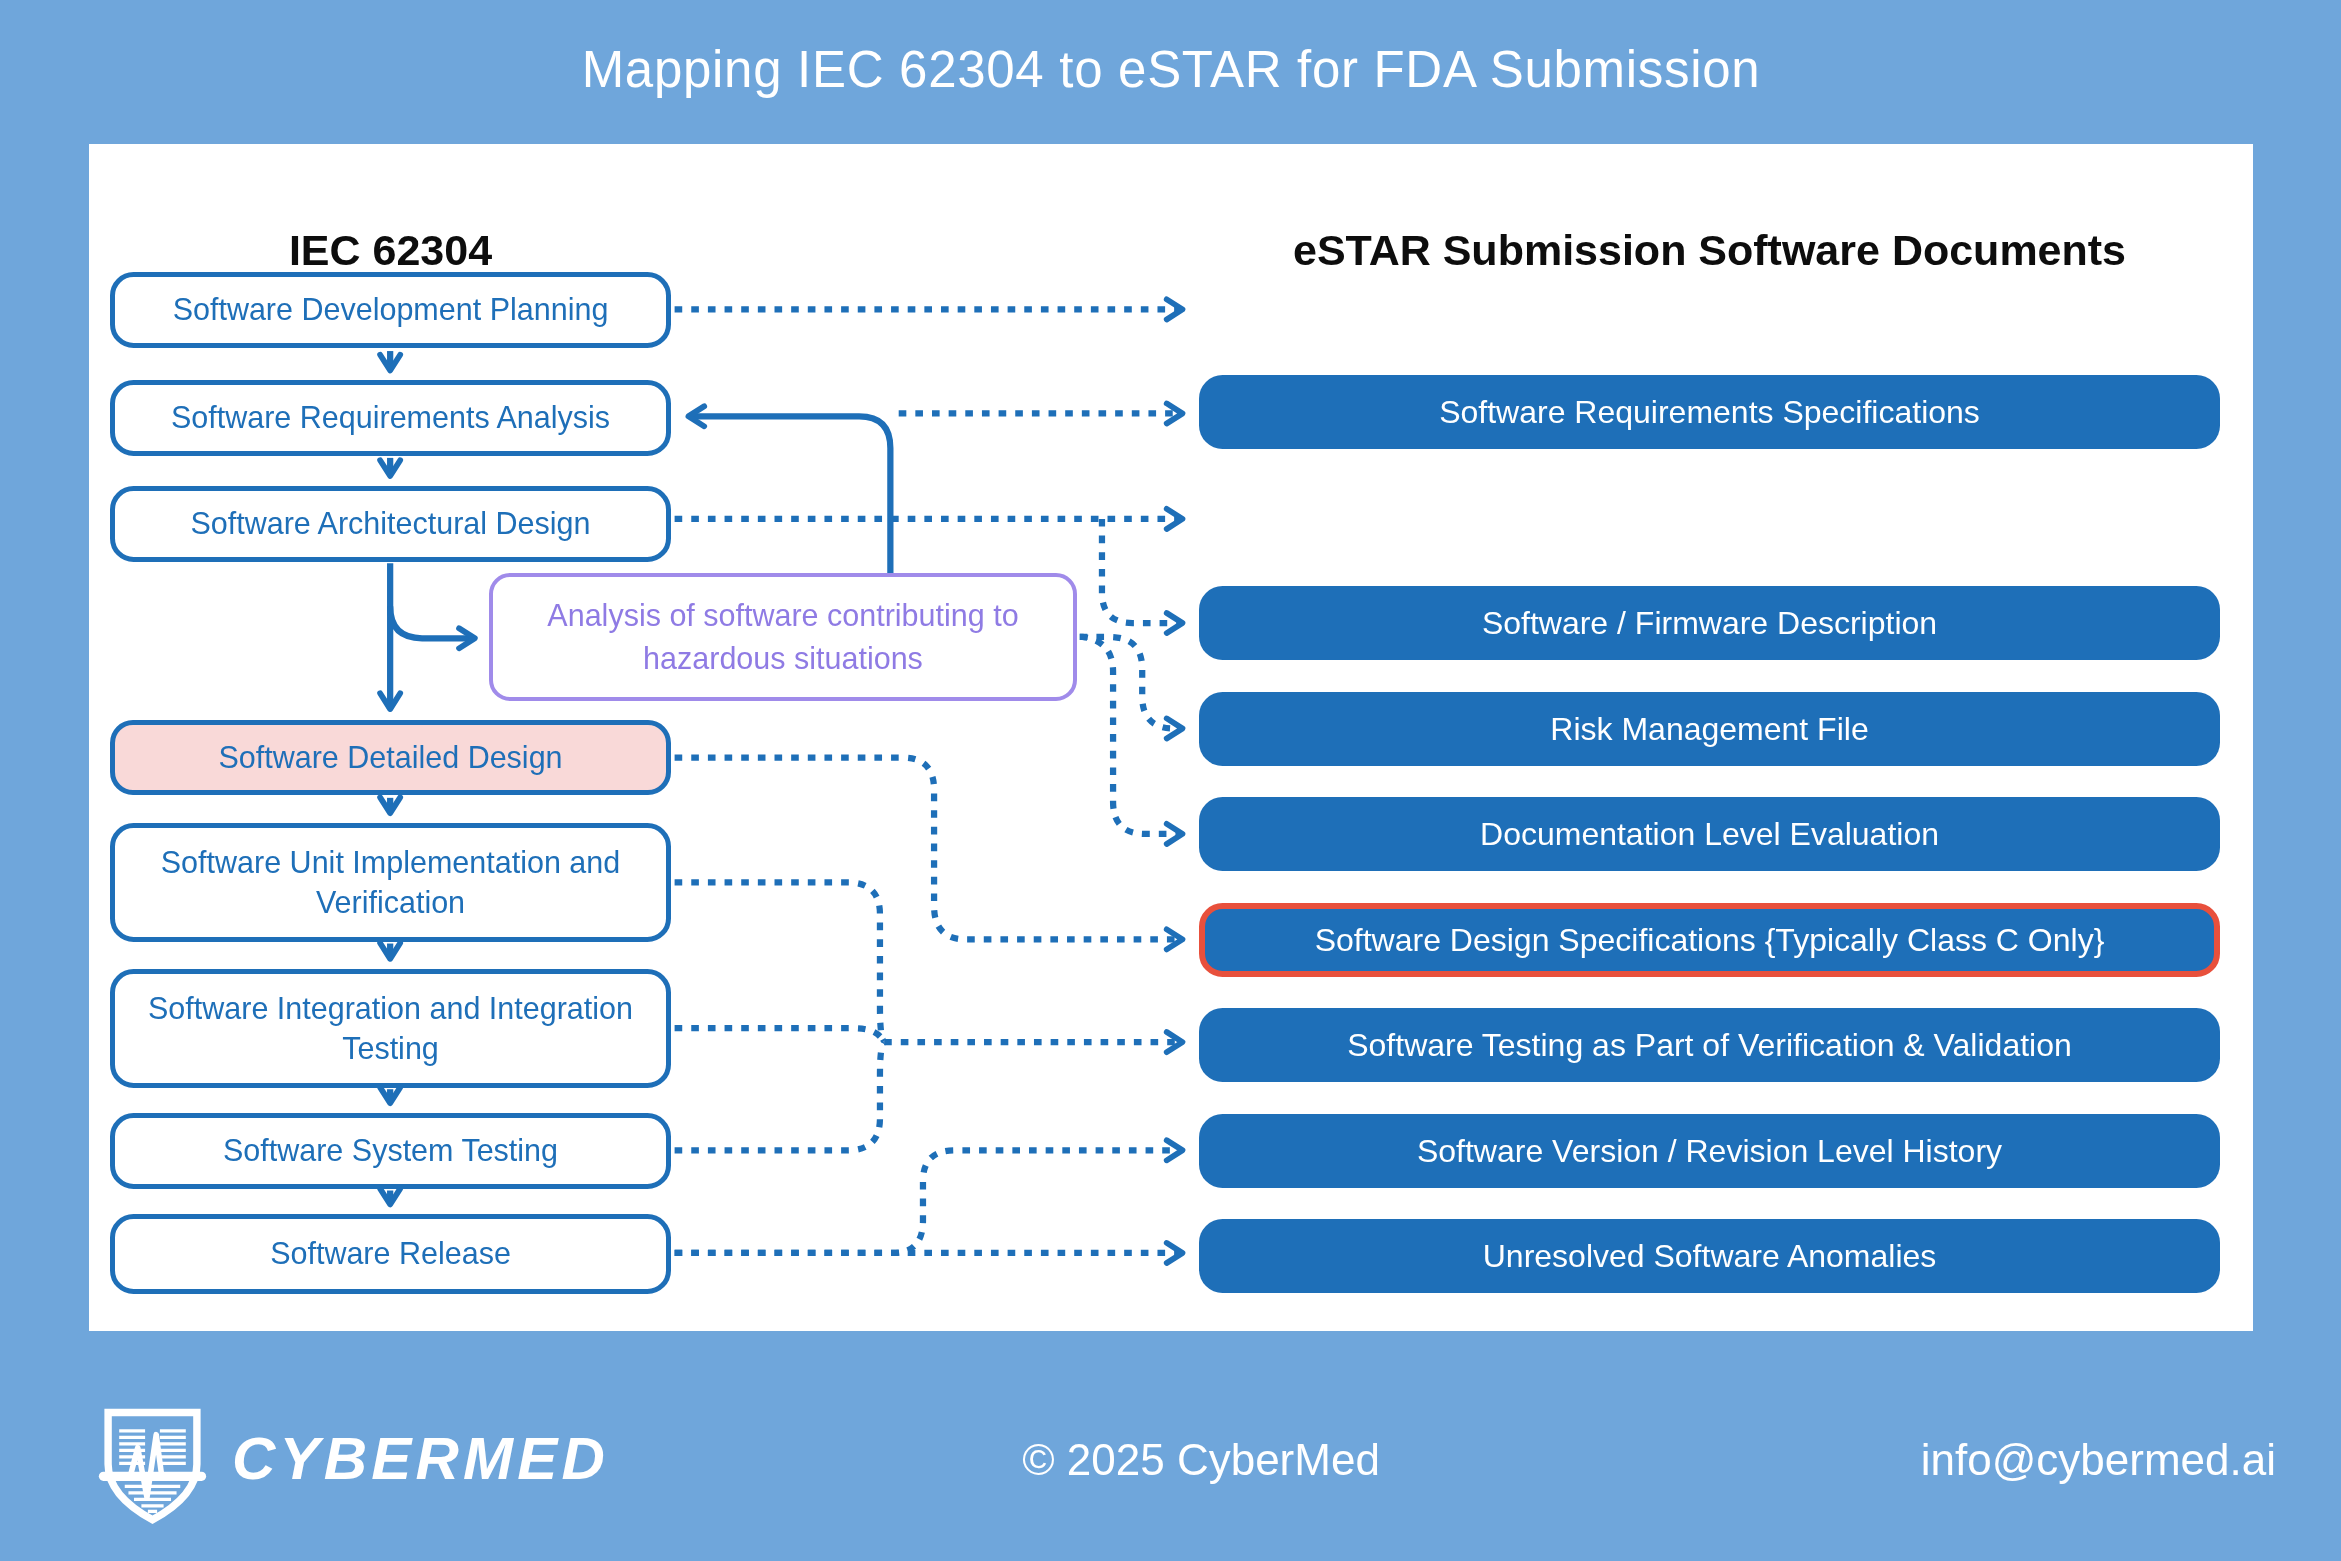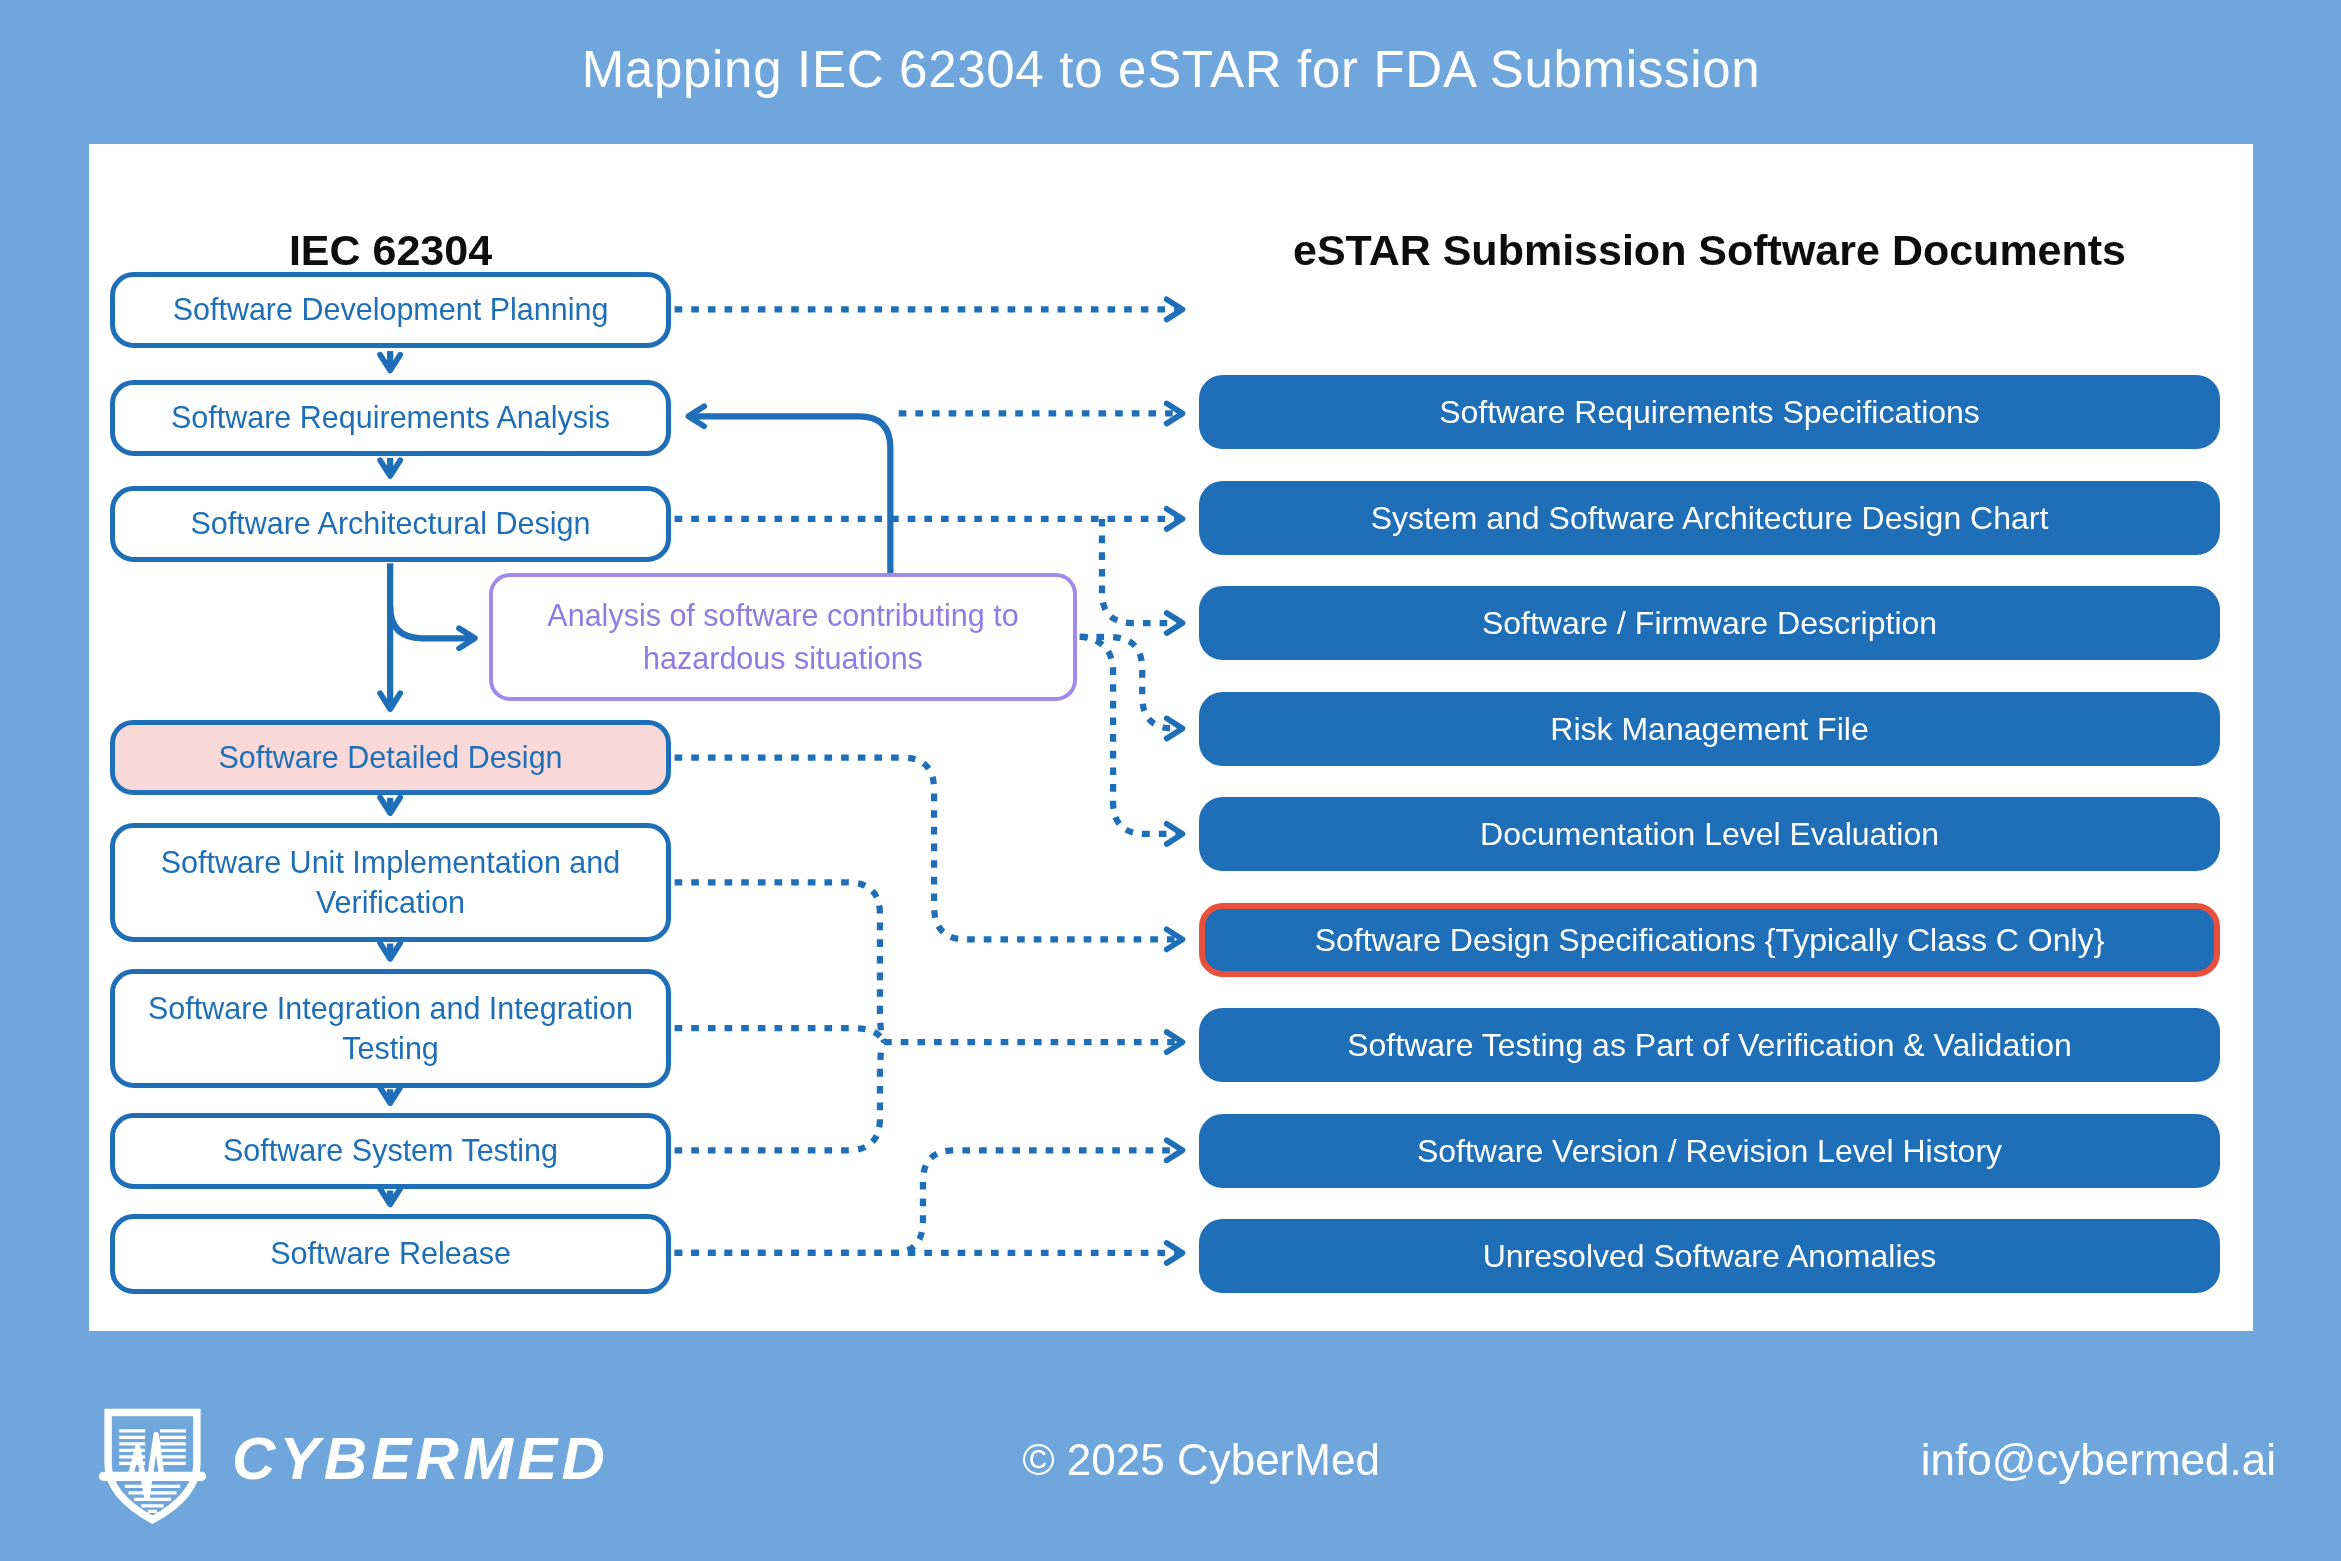--- a/index.html
+++ b/index.html
@@ -116,21 +116,20 @@
   <div class="lbox" style="top:380px;height:76px">Software Requirements Analysis</div>
   <div class="lbox" style="top:486px;height:76px">Software Architectural Design</div>
   <div class="hazard">Analysis of software contributing to hazardous situations</div>
   <div class="lbox pink" style="top:720px;height:75px">Software Detailed Design</div>
   <div class="lbox" style="top:823px;height:119px">Software Unit Implementation and Verification</div>
   <div class="lbox" style="top:969px;height:119px">Software Integration and Integration Testing</div>
   <div class="lbox" style="top:1113px;height:76px">Software System Testing</div>
   <div class="lbox" style="top:1214px;height:80px">Software Release</div>
 
   <div class="rbox" style="top:375px">Software Requirements Specifications</div>
-  <div class="rbox" style="top:481px">System and Software Architecture Design Chart</div>
   <div class="rbox" style="top:586px">Software / Firmware Description</div>
   <div class="rbox" style="top:692px">Risk Management File</div>
   <div class="rbox" style="top:797px">Documentation Level Evaluation</div>
   <div class="rbox highlight" style="top:903px">Software Design Specifications {Typically Class C Only}</div>
   <div class="rbox" style="top:1008px">Software Testing as Part of Verification &amp; Validation</div>
   <div class="rbox" style="top:1114px">Software Version / Revision Level History</div>
   <div class="rbox" style="top:1219px">Unresolved Software Anomalies</div>
 
   <svg class="logo" width="111" height="122" viewBox="0 0 120 130">
     <path d="M12 6 H108 V62 Q108 96 60 122 Q12 96 12 62 Z" fill="none" stroke="#FFFFFF" stroke-width="8"></path>

